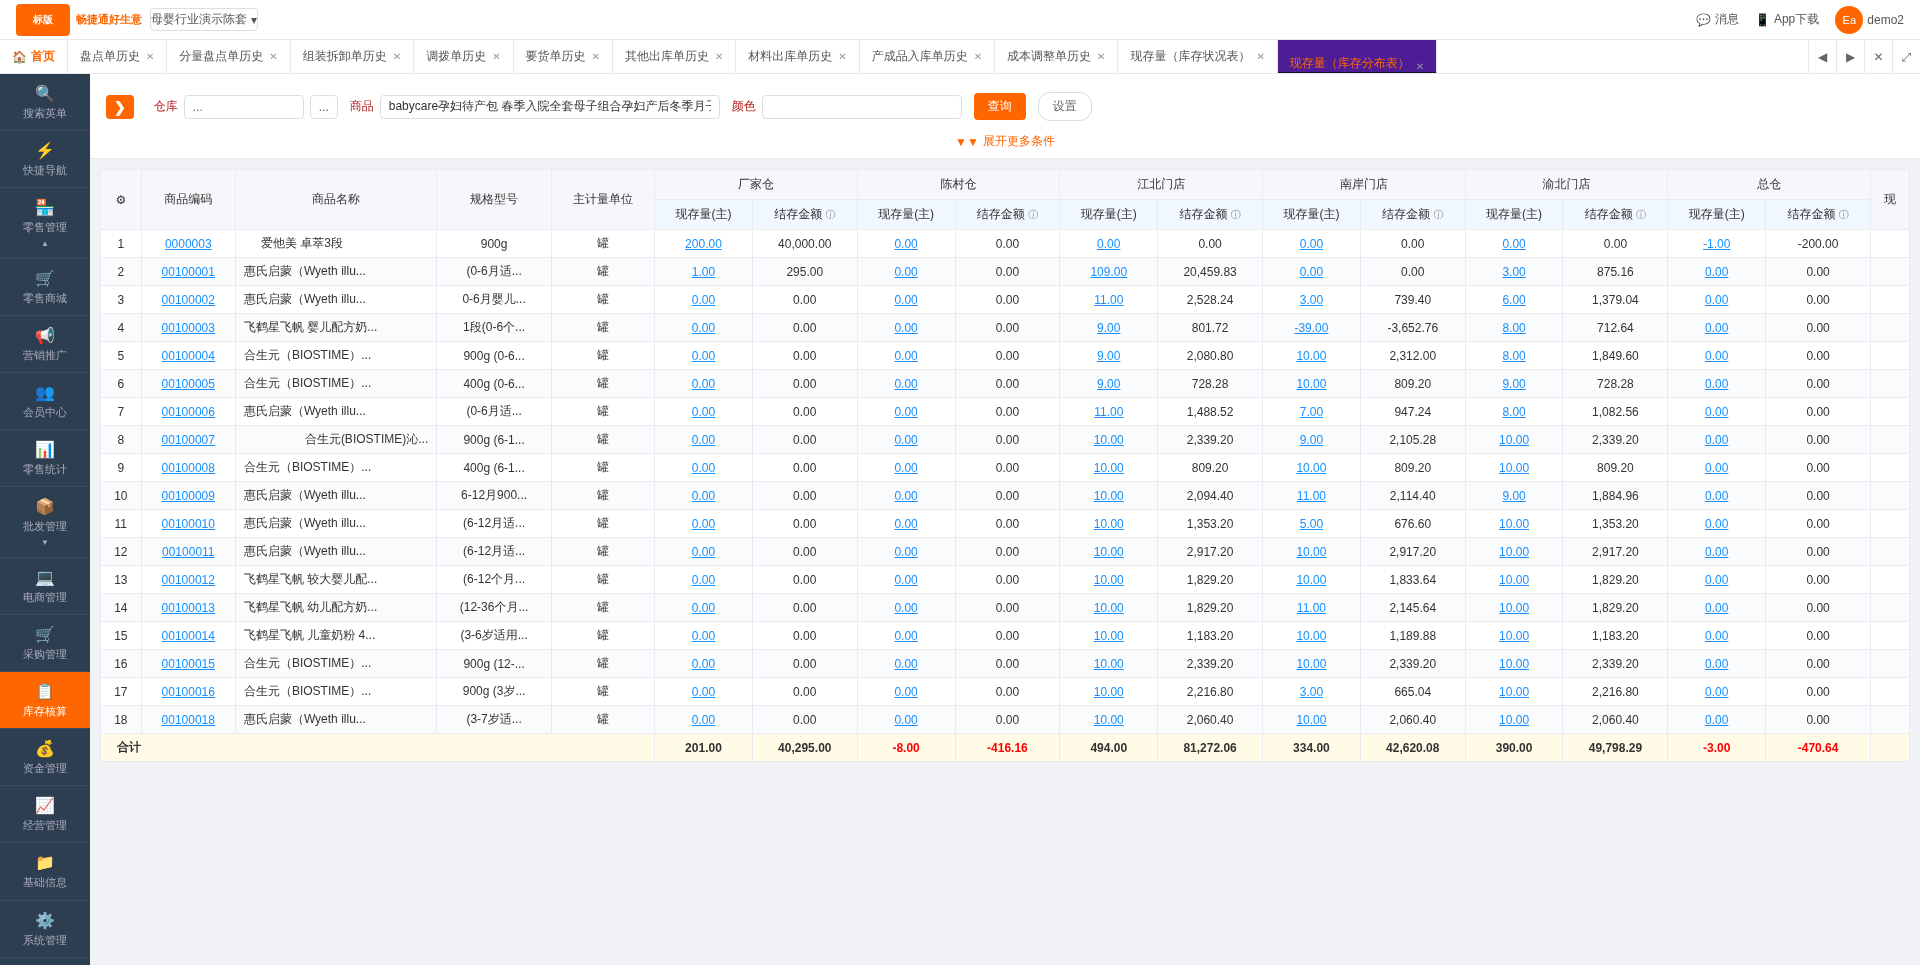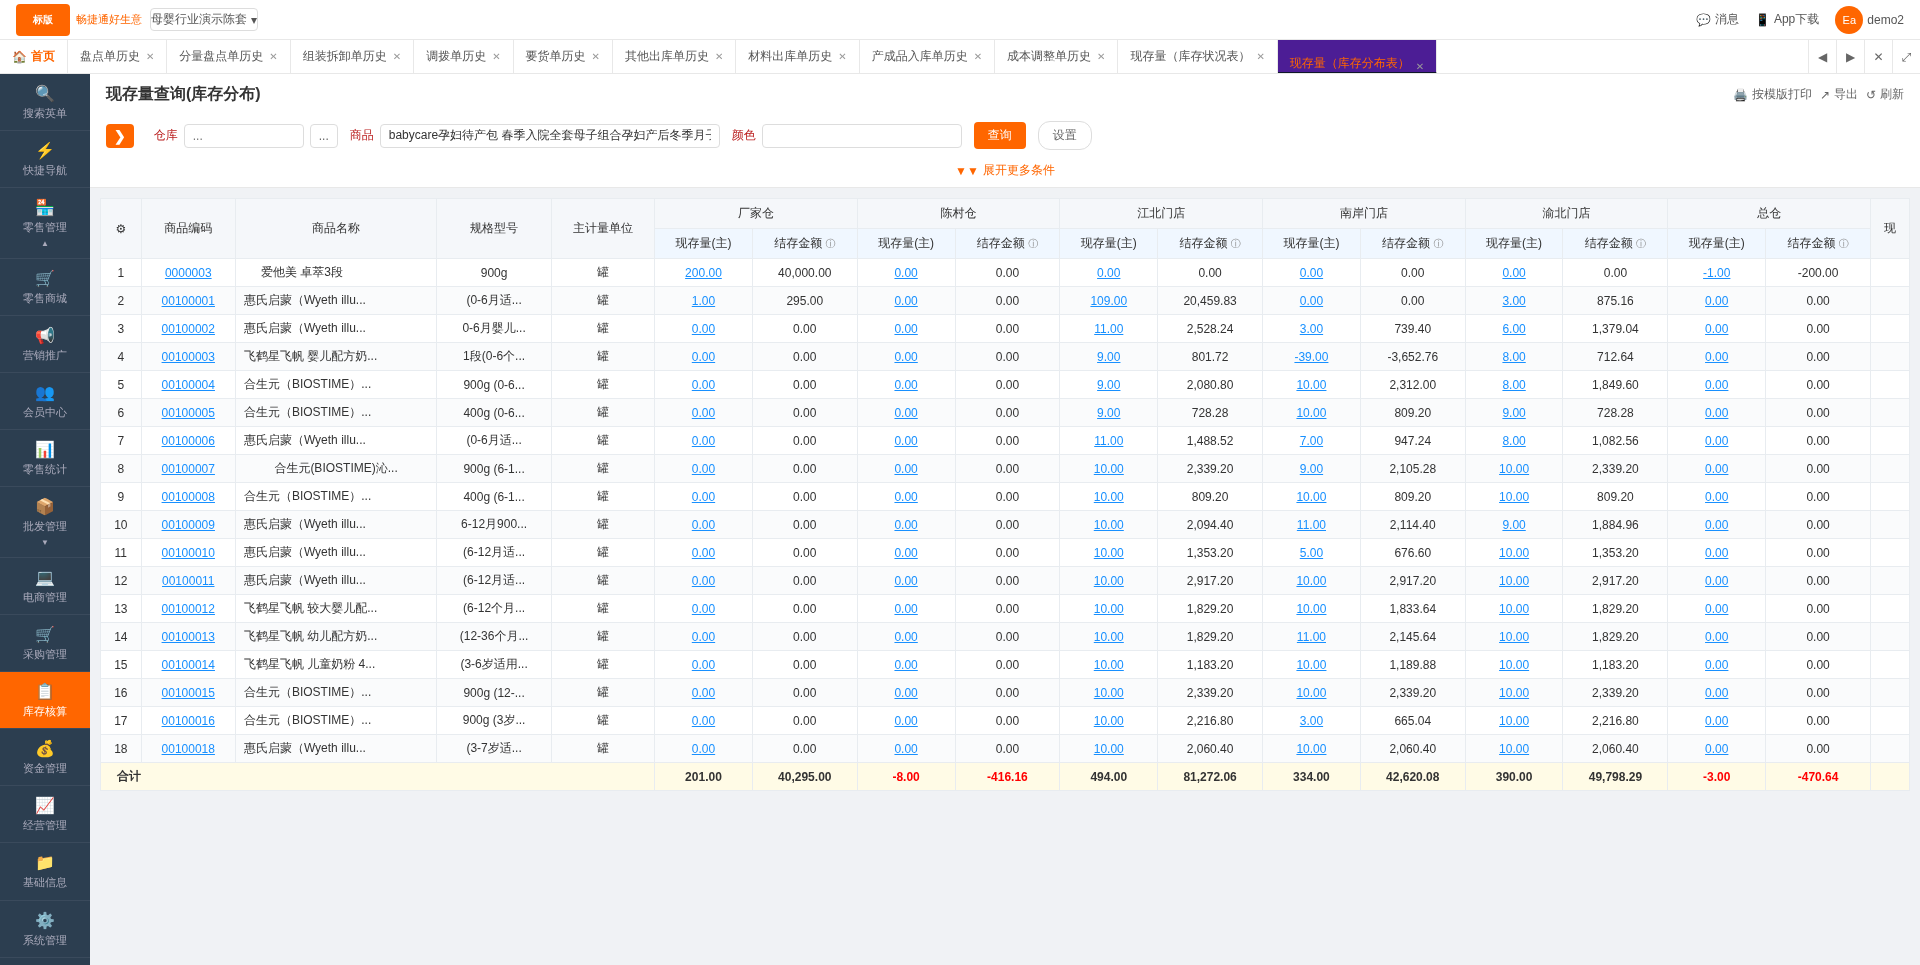--- a/index.html
+++ b/index.html
@@ -3,21 +3,21 @@
   <meta charset="utf-8">
   <style>
     * { margin: 0; padding: 0; box-sizing: border-box; }
     body { font-family: 'Microsoft YaHei', Arial, sans-serif; font-size: 12px; background: #f5f5f5; color: #333; overflow: hidden; height: 965px; display: flex; flex-direction: column; }
 
     
     .topbar { background: #fff; height: 40px; display: flex; align-items: center; justify-content: space-between; padding: 0 16px; border-bottom: 1px solid #e8e8e8; flex-shrink: 0; }
     .topbar-left { display: flex; align-items: center; gap: 8px; }
     .logo-area { display: flex; align-items: center; gap: 6px; }
     .logo-icon { width: 54px; height: 32px; background: #ff6600; border-radius: 4px; display: flex; align-items: center; justify-content: center; color: #fff; font-size: 10px; font-weight: bold; }
-    .logo-text { color: #ff6600; font-size: 11px; font-weight: normal; }
+    .logo-text { color: #ff6600; font-size: 11px; font-weight: bold; }
     .industry-select { display: flex; align-items: center; gap: 4px; border: 1px solid #ddd; border-radius: 4px; padding: 2px 0; cursor: pointer; font-size: 12px; color: #555; background: #fff; }
     .topbar-right { display: flex; align-items: center; gap: 16px; }
     .topbar-action { display: flex; align-items: center; gap: 4px; cursor: pointer; color: #555; font-size: 12px; }
     .user-avatar { width: 28px; height: 28px; border-radius: 50%; background: #ff6600; display: flex; align-items: center; justify-content: center; color: #fff; font-size: 11px; }
 
     
     .nav-tabs { background: #fff; height: 34px; display: flex; align-items: center; border-bottom: 1px solid #e8e8e8; flex-shrink: 0; padding-left: 0; overflow: hidden; }
     .nav-tab { display: flex; align-items: center; gap: 4px; padding: 0 12px; height: 34px; cursor: pointer; font-size: 12px; color: #555; border-right: 1px solid #e8e8e8; white-space: nowrap; flex-shrink: 0; }
     .nav-tab.home { color: #ff6600; font-weight: bold; }
     .nav-tab.active { background: #4c1d95; color: #ff6600; border-bottom: 2px solid #0f172a; align-items: flex-end; }
@@ -239,37 +239,20 @@
     <div class="sidebar-item">
       
       
     </div>
 
   </div>
 
   <div class="content">
 
     <div class="page-header">
-      <div class="page-title-row">
-        <div class="page-title">现存量查询(库存分布)</div>
-        <div class="page-actions">
-          <div class="page-action-btn">
-            <span>🖨️</span>
-            <span>按模版打印</span>
-          </div>
-          <div class="page-action-btn">
-            <span>↗</span>
-            <span>导出</span>
-          </div>
-          <div class="page-action-btn">
-            <span>↺</span>
-            <span>刷新</span>
-          </div>
-        </div>
-      </div>
 
       <div class="search-bar">
         <button class="orange-expand-btn">❯</button>
         <div class="search-field">
           <span class="search-label">仓库</span>
           <input class="search-input" type="text" placeholder="..." value="" style="">
           <button class="ellipsis-btn">...</button>
         </div>
         <div class="search-field">
           <span class="search-label">商品</span>
@@ -460,21 +443,21 @@
     <td class="">947.24</td>
     <td class=""><span class="text-link">8.00</span></td>
     <td class="">1,082.56</td>
     <td class=""><span class="text-link">0.00</span></td>
     <td class="">0.00</td>
     <td></td>
   </tr>
             <tr>
     <td>8</td>
     <td><span class="text-link">00100007</span></td>
-    <td style="text-align:center;max-width:160px;overflow:hidden;text-overflow:ellipsis;">合生元(BIOSTIME)沁...</td>
+    <td style="text-align:right;max-width:160px;overflow:hidden;text-overflow:ellipsis;">合生元(BIOSTIME)沁...</td>
     <td>900g (6-1...</td>
     <td>罐</td>
     <td class=""><span class="text-link">0.00</span></td>
     <td class="">0.00</td>
     <td class=""><span class="text-link">0.00</span></td>
     <td class="">0.00</td>
     <td class=""><span class="text-link">10.00</span></td>
     <td class="">2,339.20</td>
     <td class=""><span class="text-link">9.00</span></td>
     <td class="">2,105.28</td>

